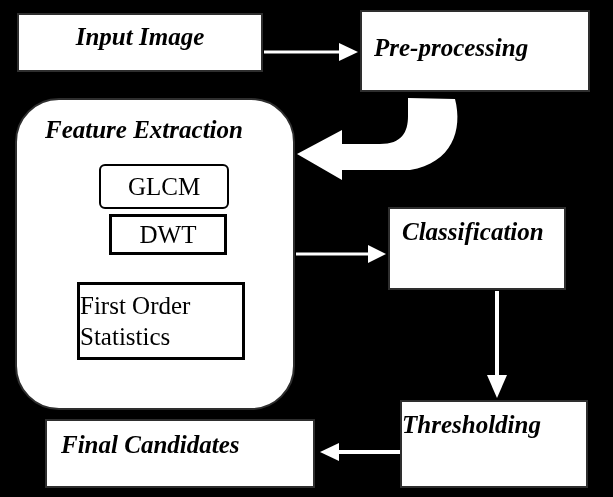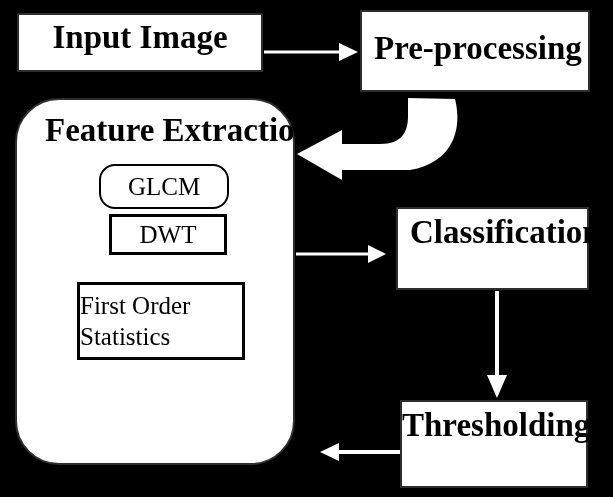--- a/index.html
+++ b/index.html
@@ -17,56 +17,57 @@
   }
   .box {
     position: absolute;
     box-sizing: border-box;
     background: #ffffff;
     border: 2px solid #2e2e2e;
     color: #000000;
   }
   .bold-label {
     font-weight: bold;
-    font-size: 33px;
+    font-size: 25px;
     line-height: 28px;
     white-space: nowrap;
+    font-style: italic;
   }
   .plain-label {
     font-weight: normal;
     font-size: 25px;
     color: #000000;
   }
   
   #node-input-image      { left: 17px;  top: 13px;  width: 246px; height: 59px;  text-align: center; padding-top: 8px; }
   #node-pre-processing   { left: 360px; top: 10px;  width: 230px; height: 82px;  padding: 22px 0 0 12px; }
-  #node-classification   { left: 388px; top: 207px; width: 193px; height: 83px;  padding: 9px 0 0 12px; margin-left: 8px; }
+  #node-classification   { left: 388px; top: 207px; width: 178px; height: 83px;  padding: 9px 0 0 12px; }
   #node-thresholding     { left: 400px; top: 400px; width: 188px; height: 88px;  padding: 9px 0 0 0; }
   #node-final-candidates { left: 45px;  top: 419px; width: 270px; height: 69px;  padding: 10px 0 0 14px; }
   
   #node-feature-extraction {
-    left: 15px; top: 98px; width: 280px; height: 367px;
+    left: 15px; top: 98px; width: 280px; height: 312px;
     border-radius: 44px;
     border: 2px solid #2e2e2e;
   }
   #feature-extraction-label {
     position: absolute;
     left: 28px; top: 16px;
   }
   
   .inner-box {
     position: absolute;
     box-sizing: border-box;
     background: #ffffff;
     border: 2px solid #000000;
     text-align: center;
   }
   #node-glcm {
     left: 82px; top: 64px; width: 130px; height: 45px;
-    border-radius: 16px;
+    border-radius: 6px;
     line-height: 41px;
   }
   #node-dwt {
     left: 92px; top: 114px; width: 118px; height: 41px;
     border-width: 3px;
     line-height: 35px;
   }
   #node-first-order-statistics {
     left: 60px; top: 182px; width: 168px; height: 78px;
     border-width: 3px;
@@ -96,20 +97,21 @@
 
     <div class="inner-box plain-label" id="node-dwt">DWT</div>
 
     <div class="inner-box plain-label" id="node-first-order-statistics">First Order Statistics</div>
   </div>
 
   <div class="box bold-label" id="node-classification">Classification</div>
 
   <div class="box bold-label" id="node-thresholding">Thresholding</div>
 
+  <div class="box bold-label" id="node-final-candidates">Final Candidates</div>
 
   <svg id="flow-arrows" width="613" height="497" viewBox="0 0 613 497">
 
     <g>
       <line x1="264" y1="52" x2="341" y2="52" stroke="#ffffff" stroke-width="3"></line>
       <polygon points="358,52 339,43 339,61" fill="#ffffff"></polygon>
     </g>
 
     <path d="M 297 154
              L 342 130

